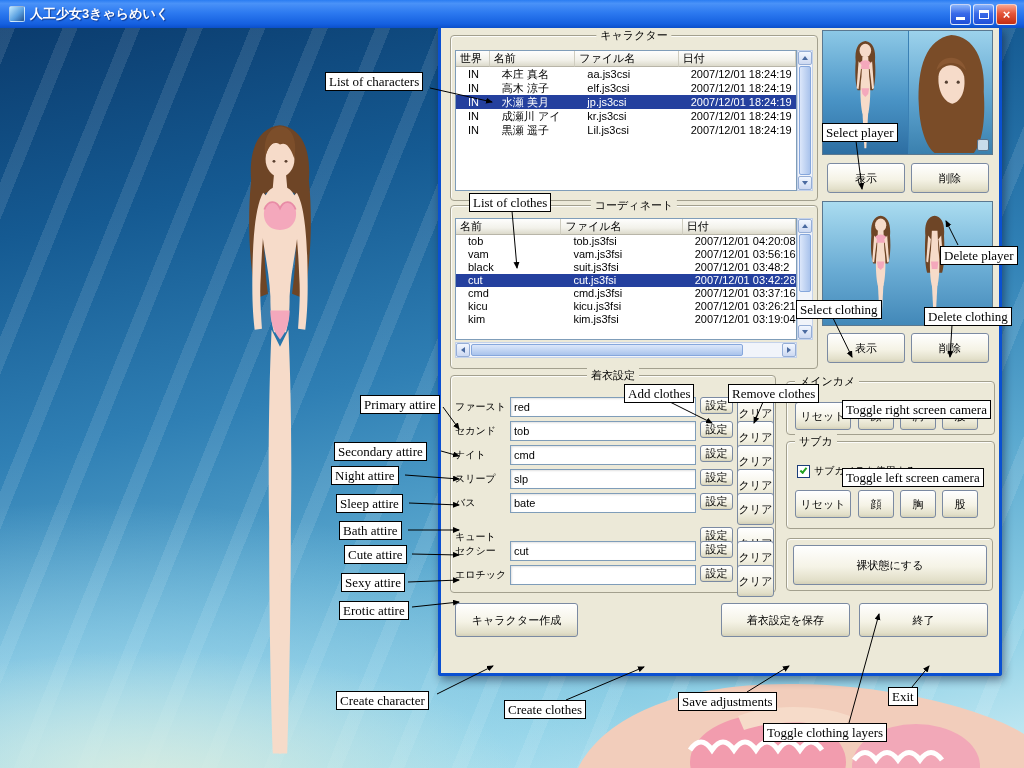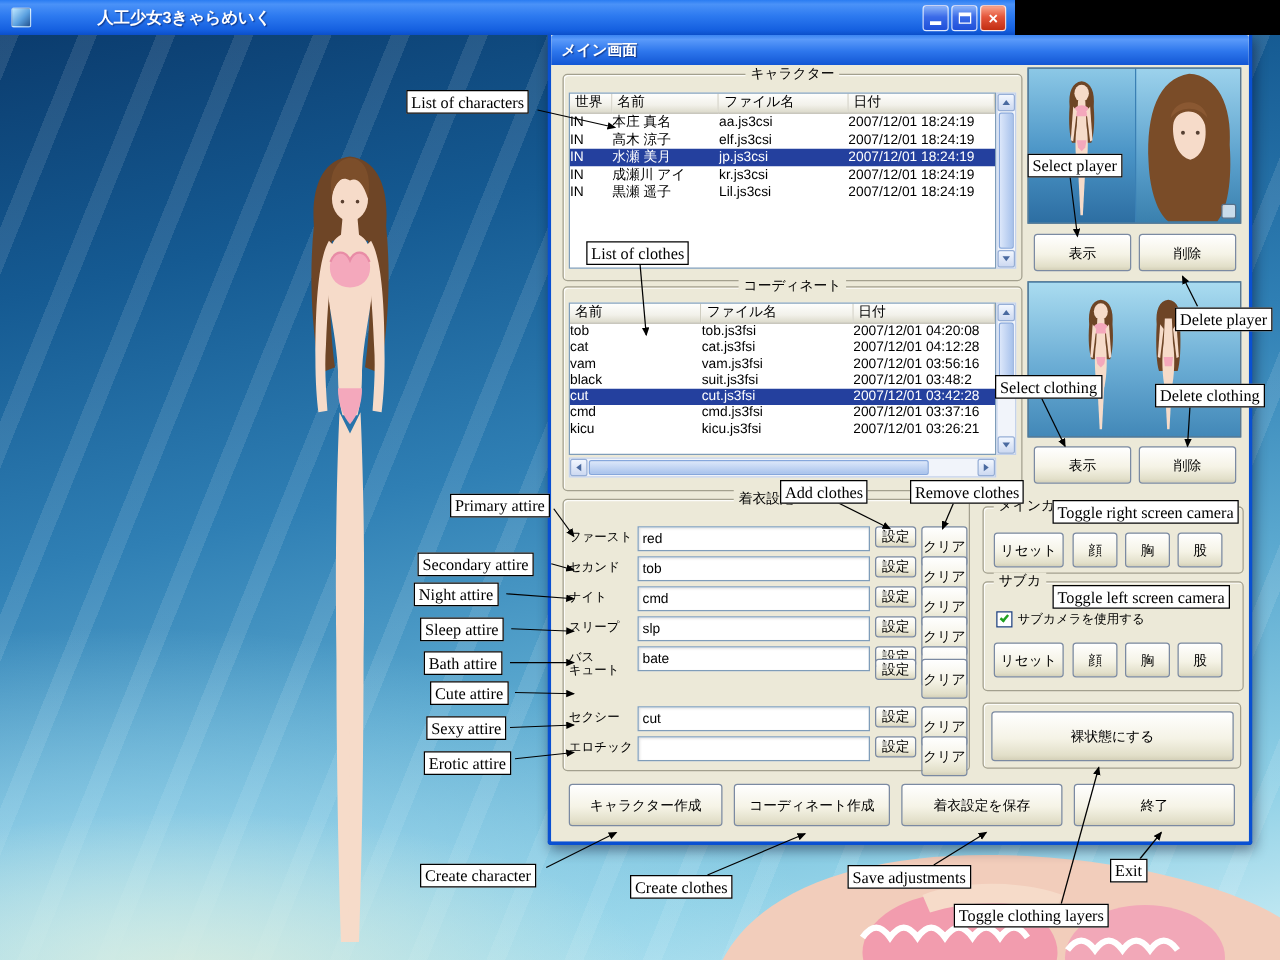--- a/index.html
+++ b/index.html
@@ -1,23 +1,23 @@
 <!DOCTYPE html>
 <html><head>
 <meta charset="utf-8">
 <style>
   * { margin:0; padding:0; box-sizing:border-box; }
   html,body { width:1024px; height:768px; overflow:hidden; }
   body { font-family:"Liberation Sans",sans-serif; position:relative; background:#000; }
   .screen { position:absolute; inset:0; width:1024px; height:768px; overflow:hidden; }
 
   
-  .titlebar { position:absolute; left:0; top:0; width:812px; height:28px; z-index:20;
+  .titlebar { position:absolute; left:0; top:0; width:1024px; height:28px; z-index:20;
     background:linear-gradient(180deg,#2a7cf2 0%,#4a92f8 12%,#2d7af0 45%,#1560e0 85%,#0b4fca 100%);
-    display:flex; align-items:center; padding:0 4px;gap:48px; }
+    display:flex; align-items:center; padding:0 4px; }
   .app-icon { width:16px; height:16px; margin:0 5px; border-radius:2px;
     background:linear-gradient(135deg,#bfe8ff 0%,#5aa0e0 55%,#23528f 100%);
     border:1px solid rgba(255,255,255,.5); }
   .title-text { color:#fff; font-weight:bold; font-size:13px; text-shadow:1px 1px 1px rgba(0,20,80,.6); }
   .win-controls { margin-left:auto; display:flex; gap:2px; padding-right:3px; }
   .win-btn { width:21px; height:21px; border-radius:3px; border:1px solid rgba(255,255,255,.75);
     display:flex; align-items:center; justify-content:center; color:#fff; font-size:13px; font-weight:bold; }
   .win-btn.min, .win-btn.max { background:linear-gradient(180deg,#8ab4fa,#3a6ae8 45%,#1e4fd8); }
   .win-btn.close { background:linear-gradient(180deg,#faa58c,#e4553a 45%,#c22d12); }
   .min-glyph { display:block; width:9px; height:3px; background:#fff; margin-top:9px; }
@@ -51,21 +51,21 @@
 
   
   .listtable { position:absolute; background:#fff; border:1px solid #7f9db9; overflow:hidden; }
   .thead { display:flex; height:16px;justify-content:flex-end; }
   .th { background:linear-gradient(180deg,#fefefd,#f2f1ea 60%,#dcdacb); border-right:1px solid #cfcdc0;
     border-bottom:1px solid #b8b5a8; font-size:11px; line-height:15px; padding-left:4px; white-space:nowrap; overflow:hidden; }
   .trow { display:flex; color:#000; }
   .trow.h14 { height:14px; font-size:11px; line-height:14px; }
   .trow.h13 { height:13px; font-size:11px; line-height:13px; }
   .trow.selected { background:#24409e; color:#fff; }
-  .td { padding-left:0; white-space:nowrap; overflow:hidden; }
+  .td { padding-left:12px; white-space:nowrap; overflow:hidden; }
   .cA0{width:34px}.cA1{width:86px}.cA2{width:104px}.cA3{width:118px}
   .cB0{width:106px}.cB1{width:122px}.cB2{width:114px}
 
   
   .vscroll { position:absolute; width:16px; background:#f1f4fa; border:1px solid #c4d2ea; }
   .hscroll { position:absolute; height:16px; background:#f1f4fa; border:1px solid #c4d2ea; }
   .sb-btn { position:absolute; width:14px; height:14px; border-radius:2px;
     background:linear-gradient(180deg,#f2f7ff,#cdd9f1); border:1px solid #96aed6;
     display:flex; align-items:center; justify-content:center; }
   .vthumb { position:absolute; left:1px; width:12px; border-radius:2px;
@@ -156,23 +156,20 @@
       <div class="win-btn max">
           <span class="max-glyph"></span>
         </div>
       <div class="win-btn close">
           <span>×</span>
         </div>
     </div>
   </div>
 
   <div class="dialog">
-    <div class="dialog-titlebar">
-      <span>メイン画面</span>
-    </div>
     <div class="dialog-body">
 
       <div class="groupbox" style="left:9px;top:7px;width:368px;height:166px">
         <span class="gb-caption center">キャラクター</span>
       </div>
       <div class="listtable" style="left:14px;top:22px;width:342px;height:141px">
         <div class="thead">
           <div class="th cA0">世界</div>
           <div class="th cA1">名前</div>
           <div class="th cA2">ファイル名</div>
@@ -227,25 +224,20 @@
           <div class="th cB0">名前</div>
           <div class="th cB1">ファイル名</div>
           <div class="th cB2">日付</div>
         </div>
         <div class="trow h13">
           <div class="td cB0">tob</div>
           <div class="td cB1">tob.js3fsi</div>
           <div class="td cB2">2007/12/01 04:20:08</div>
         </div>
         <div class="trow h13">
-          <div class="td cB0">cat</div>
-          <div class="td cB1">cat.js3fsi</div>
-          <div class="td cB2">2007/12/01 04:12:28</div>
-        </div>
-        <div class="trow h13">
           <div class="td cB0">vam</div>
           <div class="td cB1">vam.js3fsi</div>
           <div class="td cB2">2007/12/01 03:56:16</div>
         </div>
         <div class="trow h13">
           <div class="td cB0">black</div>
           <div class="td cB1">suit.js3fsi</div>
           <div class="td cB2">2007/12/01 03:48:2</div>
         </div>
         <div class="trow h13 selected">
@@ -256,20 +248,25 @@
         <div class="trow h13">
           <div class="td cB0">cmd</div>
           <div class="td cB1">cmd.js3fsi</div>
           <div class="td cB2">2007/12/01 03:37:16</div>
         </div>
         <div class="trow h13">
           <div class="td cB0">kicu</div>
           <div class="td cB1">kicu.js3fsi</div>
           <div class="td cB2">2007/12/01 03:26:21</div>
         </div>
+        <div class="trow h13">
+          <div class="td cB0">kim</div>
+          <div class="td cB1">kim.js3fsi</div>
+          <div class="td cB2">2007/12/01 03:19:04</div>
+        </div>
       </div>
       <div class="vscroll" style="left:356px;top:190px;height:122px">
         <div class="sb-btn" style="left:0;top:0">
             <span class="tri up"></span>
           </div>
         <div class="vthumb" style="top:15px;height:58px"></div>
         <div class="sb-btn" style="left:0;bottom:0">
             <span class="tri down"></span>
           </div>
       </div>
@@ -310,21 +307,21 @@
         <input class="tfield cl-input" value="slp" style="">
         <button class="xpbtn btn-set">設定</button>
         <button class="xpbtn btn-clear">クリア</button>
       </div>
       <div class="cl-row" style="top:465px">
         <span class="cl-label">バス</span>
         <input class="tfield cl-input" value="bate" style="">
         <button class="xpbtn btn-set">設定</button>
         <button class="xpbtn btn-clear">クリア</button>
       </div>
-      <div class="cl-row" style="top:475px">
+      <div class="cl-row" style="top:499px">
         <span class="cl-label">キュート</span>
         <button class="xpbtn btn-set">設定</button>
         <button class="xpbtn btn-clear">クリア</button>
       </div>
       <div class="cl-row" style="top:513px">
         <span class="cl-label">セクシー</span>
         <input class="tfield cl-input" value="cut" style="">
         <button class="xpbtn btn-set">設定</button>
         <button class="xpbtn btn-clear">クリア</button>
       </div>
@@ -407,21 +404,20 @@
         <button class="xpbtn" style="left:71px;top:48px;width:36px;height:28px">顔</button>
         <button class="xpbtn" style="left:113px;top:48px;width:36px;height:28px">胸</button>
         <button class="xpbtn" style="left:155px;top:48px;width:36px;height:28px">股</button>
       </div>
 
       <div class="groupbox" style="left:345px;top:510px;width:207px;height:53px">
         <button class="xpbtn" style="left:6px;top:6px;width:194px;height:40px">裸状態にする</button>
       </div>
 
       <button class="xpbtn" style="left:14px;top:575px;width:123px;height:34px">キャラクター作成</button>
-      <button class="xpbtn" style="left:146px;top:575px;width:125px;height:34px">コーディネート作成</button>
       <button class="xpbtn" style="left:280px;top:575px;width:129px;height:34px">着衣設定を保存</button>
       <button class="xpbtn" style="left:418px;top:575px;width:129px;height:34px">終了</button>
     </div>
   </div>
 
   <svg class="arrows" width="1024" height="768">
     <defs>
       <marker id="ah" markerWidth="8" markerHeight="8" refX="6" refY="3" orient="auto">
         <path d="M0 0 L7 3 L0 6 Z" fill="#000"></path>
       </marker>

